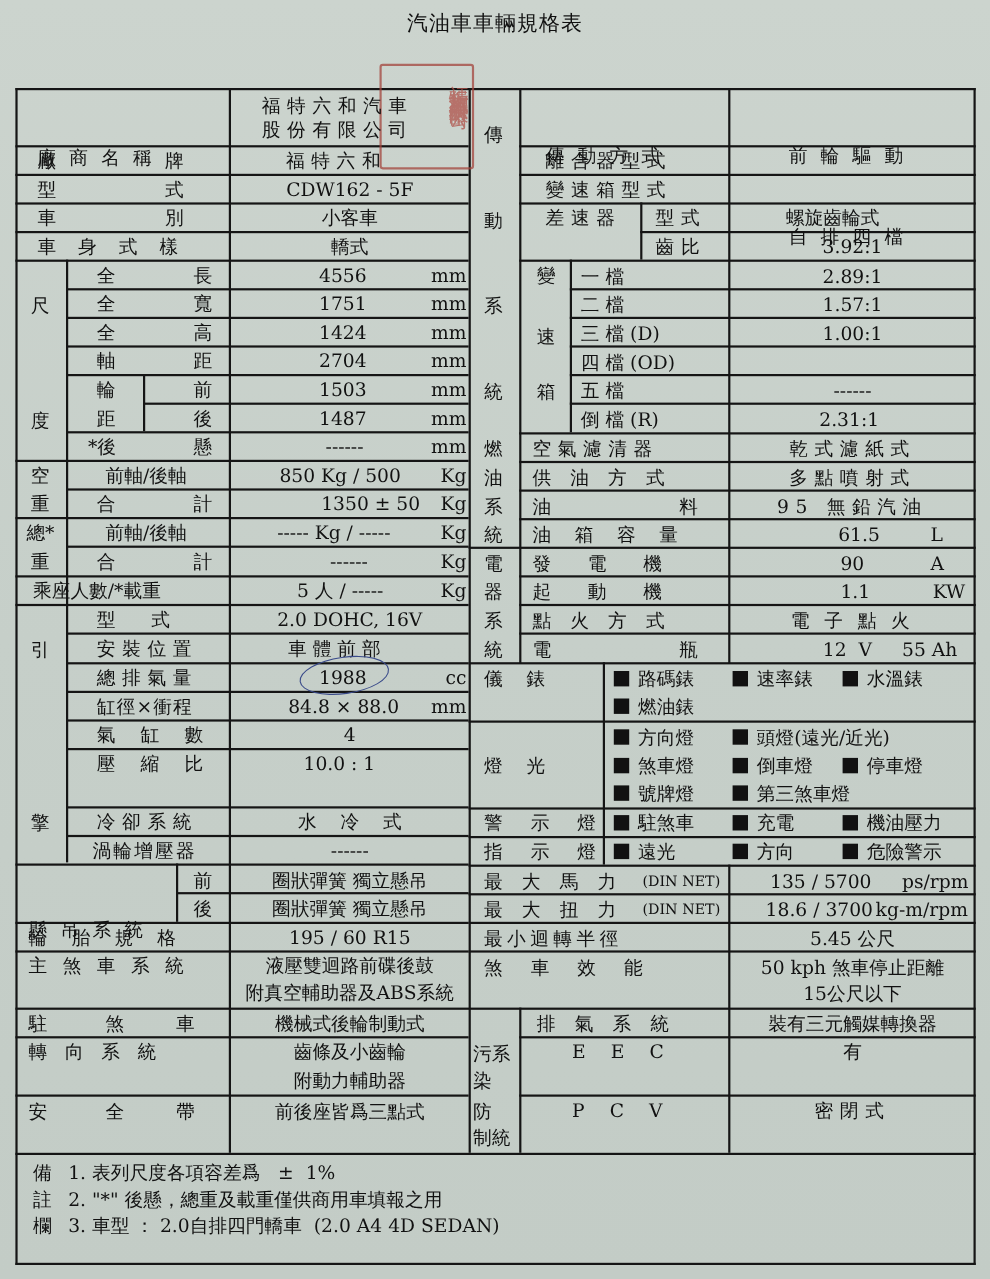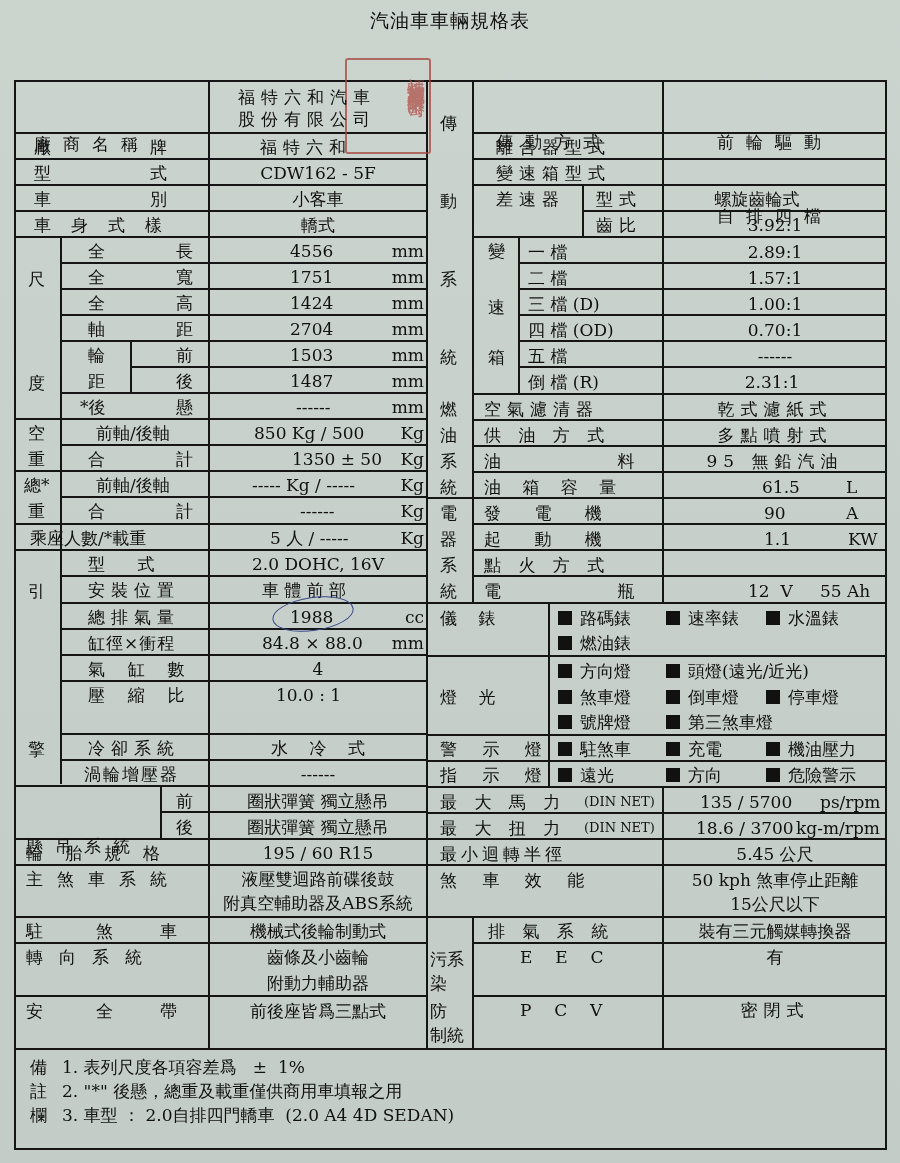--- a/index.html
+++ b/index.html
@@ -273,21 +273,20 @@
   <div class="t" style="left:488px;top:296px">速</div>
   <div class="t" style="left:488px;top:346px">箱</div>
 
   <div class="t" style="left:528px;top:241px;white-space:pre">一 檔</div>
   <div class="t c" style="left:664px;top:241px;width:222px">2.89:1</div>
   <div class="t" style="left:528px;top:267px;white-space:pre">二 檔</div>
   <div class="t c" style="left:664px;top:267px;width:222px">1.57:1</div>
   <div class="t" style="left:528px;top:293px;white-space:pre">三 檔 (D)</div>
   <div class="t c" style="left:664px;top:293px;width:222px">1.00:1</div>
   <div class="t" style="left:528px;top:319px;white-space:pre">四 檔 (OD)</div>
-  <div class="t c" style="left:664px;top:319px;width:222px">0.70:1</div>
   <div class="t" style="left:528px;top:345px;white-space:pre">五 檔</div>
   <div class="t c" style="left:664px;top:345px;width:222px">------</div>
   <div class="t" style="left:528px;top:371px;white-space:pre">倒 檔 (R)</div>
   <div class="t c" style="left:664px;top:371px;width:216px">2.31:1</div>
 
   <div class="t" style="left:440px;top:398px">燃</div>
   <div class="t" style="left:440px;top:424px">油</div>
   <div class="t" style="left:440px;top:450px">系</div>
   <div class="t" style="left:440px;top:476px">統</div>
 
@@ -306,20 +305,21 @@
   <div class="t" style="left:440px;top:554px">系</div>
   <div class="t" style="left:440px;top:580px">統</div>
 
   <div class="t" style="left:484px;top:502px;white-space:pre;letter-spacing:14px">發 電 機</div>
   <div class="t" style="left:764px;top:502px">90</div>
   <div class="t" style="left:846px;top:502px">A</div>
   <div class="t" style="left:484px;top:528px;white-space:pre;letter-spacing:14px">起 動 機</div>
   <div class="t" style="left:764px;top:528px">1.1</div>
   <div class="t" style="left:848px;top:528px">KW</div>
   <div class="t" style="left:484px;top:554px;white-space:pre;letter-spacing:6px">點 火 方 式</div>
+  <div class="t c" style="left:664px;top:554px;width:222px;white-space:pre;letter-spacing:4px">電 子 點 火</div>
   <div class="t" style="left:484px;top:580px;white-space:pre;letter-spacing:12px">電      瓶</div>
   <div class="t" style="left:748px;top:580px;white-space:pre">12  V</div>
   <div class="t" style="left:820px;top:580px">55 Ah</div>
 
   <div class="t" style="left:440px;top:607px;white-space:pre">儀    錶</div>
   <div class="t chk" style="left:558px;top:607px">路碼錶</div>
   <div class="t chk" style="left:666px;top:607px">速率錶</div>
   <div class="t chk" style="left:766px;top:607px">水溫錶</div>
   <div class="t chk" style="left:558px;top:632px">燃油錶</div>
 

